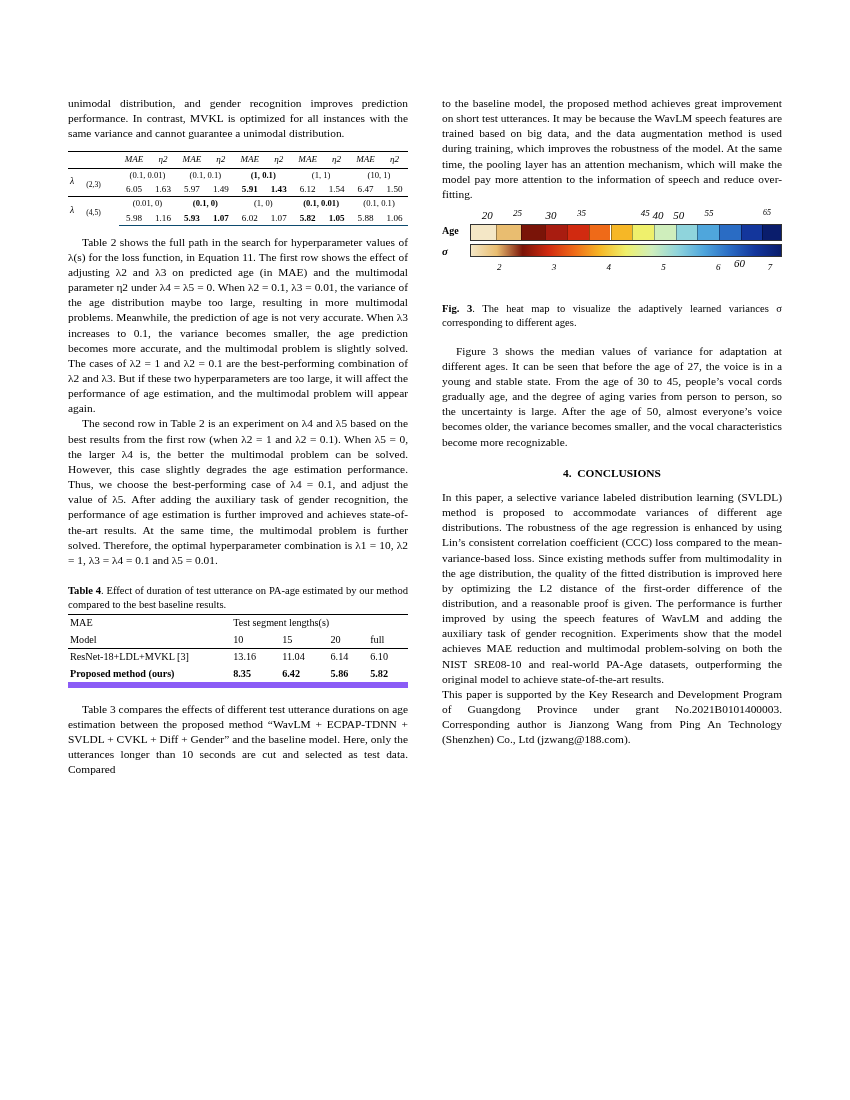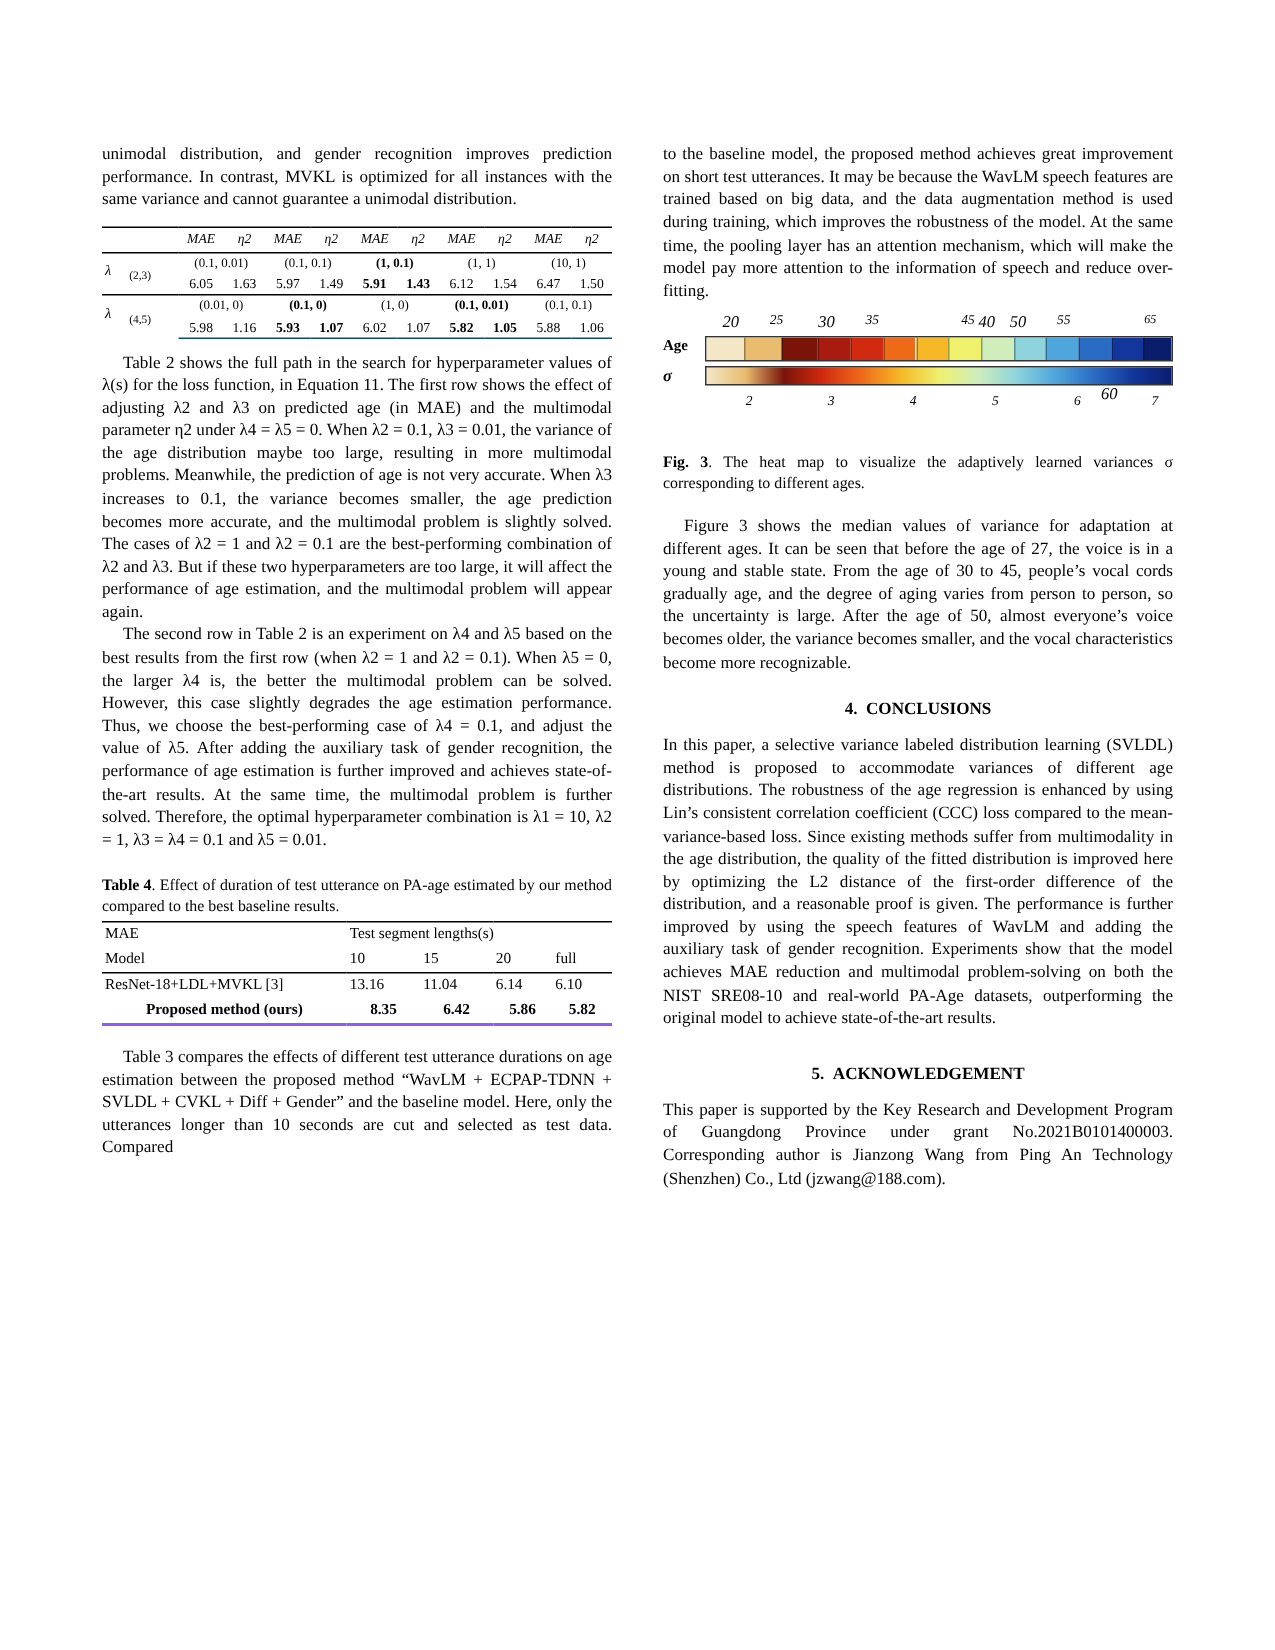--- a/index.html
+++ b/index.html
@@ -53,21 +53,21 @@
   .t2 .hdr td{font-style:italic;padding-bottom:2px;}
   .t2 .lam{font-size:9.6px;text-align:left;padding-left:2px;}
   .t2 .pair{font-size:8.6px;}
   .bold{font-weight:bold;}
   
   .t3{font-size:10.2px;}
   .t3 td{padding:1.5px 2px;}
   .t3 .l{text-align:left;}
   .t3 .topline td{border-top:1px solid #000;}
   .t3 .thinline td{border-top:0.6px solid #000;}
-  .t3 .botline td{border-bottom:2px solid #8b5cf6;text-align:center;}
+  .t3 .botline td{border-bottom:6px solid #8b5cf6;}
   
   .fig{
     margin:6px 0 4px 0;
     position:relative;
   }
   .fig-inner{position:relative;height:86px;}
   .axis-top{
     position:relative;height:16px;margin-left:30px;margin-right:6px;
     font-style:italic;font-family:"Liberation Serif",serif;
   }
@@ -294,21 +294,17 @@
 
       <p class="ind sp" style="margin-top:14px;">Figure 3 shows the median values of variance for adaptation at different ages. It can be seen that before the age of 27, the voice is in a young and stable state. From the age of 30 to 45, people’s vocal cords gradually age, and the degree of aging varies from person to person, so the uncertainty is large. After the age of 50, almost everyone’s voice becomes older, the variance becomes smaller, and the vocal characteristics become more recognizable.</p>
 
       <div class="sec-head">
         <span>4.</span>
         &nbsp;<span>CONCLUSIONS</span>
       </div>
 
       <p>In this paper, a selective variance labeled distribution learning (SVLDL) method is proposed to accommodate variances of different age distributions. The robustness of the age regression is enhanced by using Lin’s consistent correlation coefficient (CCC) loss compared to the mean-variance-based loss. Since existing methods suffer from multimodality in the age distribution, the quality of the fitted distribution is improved here by optimizing the L2 distance of the first-order difference of the distribution, and a reasonable proof is given. The performance is further improved by using the speech features of WavLM and adding the auxiliary task of gender recognition. Experiments show that the model achieves MAE reduction and multimodal problem-solving on both the NIST SRE08-10 and real-world PA-Age datasets, outperforming the original model to achieve state-of-the-art results.</p>
 
-      <div class="sec-head" style="margin-top:22px;">
-        <span>5.</span>
-        &nbsp;<span>ACKNOWLEDGEMENT</span>
-      </div>
 
       <p>This paper is supported by the Key Research and Development Program of Guangdong Province under grant No.2021B0101400003. Corresponding author is Jianzong Wang from Ping An Technology (Shenzhen) Co., Ltd (jzwang@188.com).</p>
     </div>
   </div>
 </div>
 
 </body></html>

